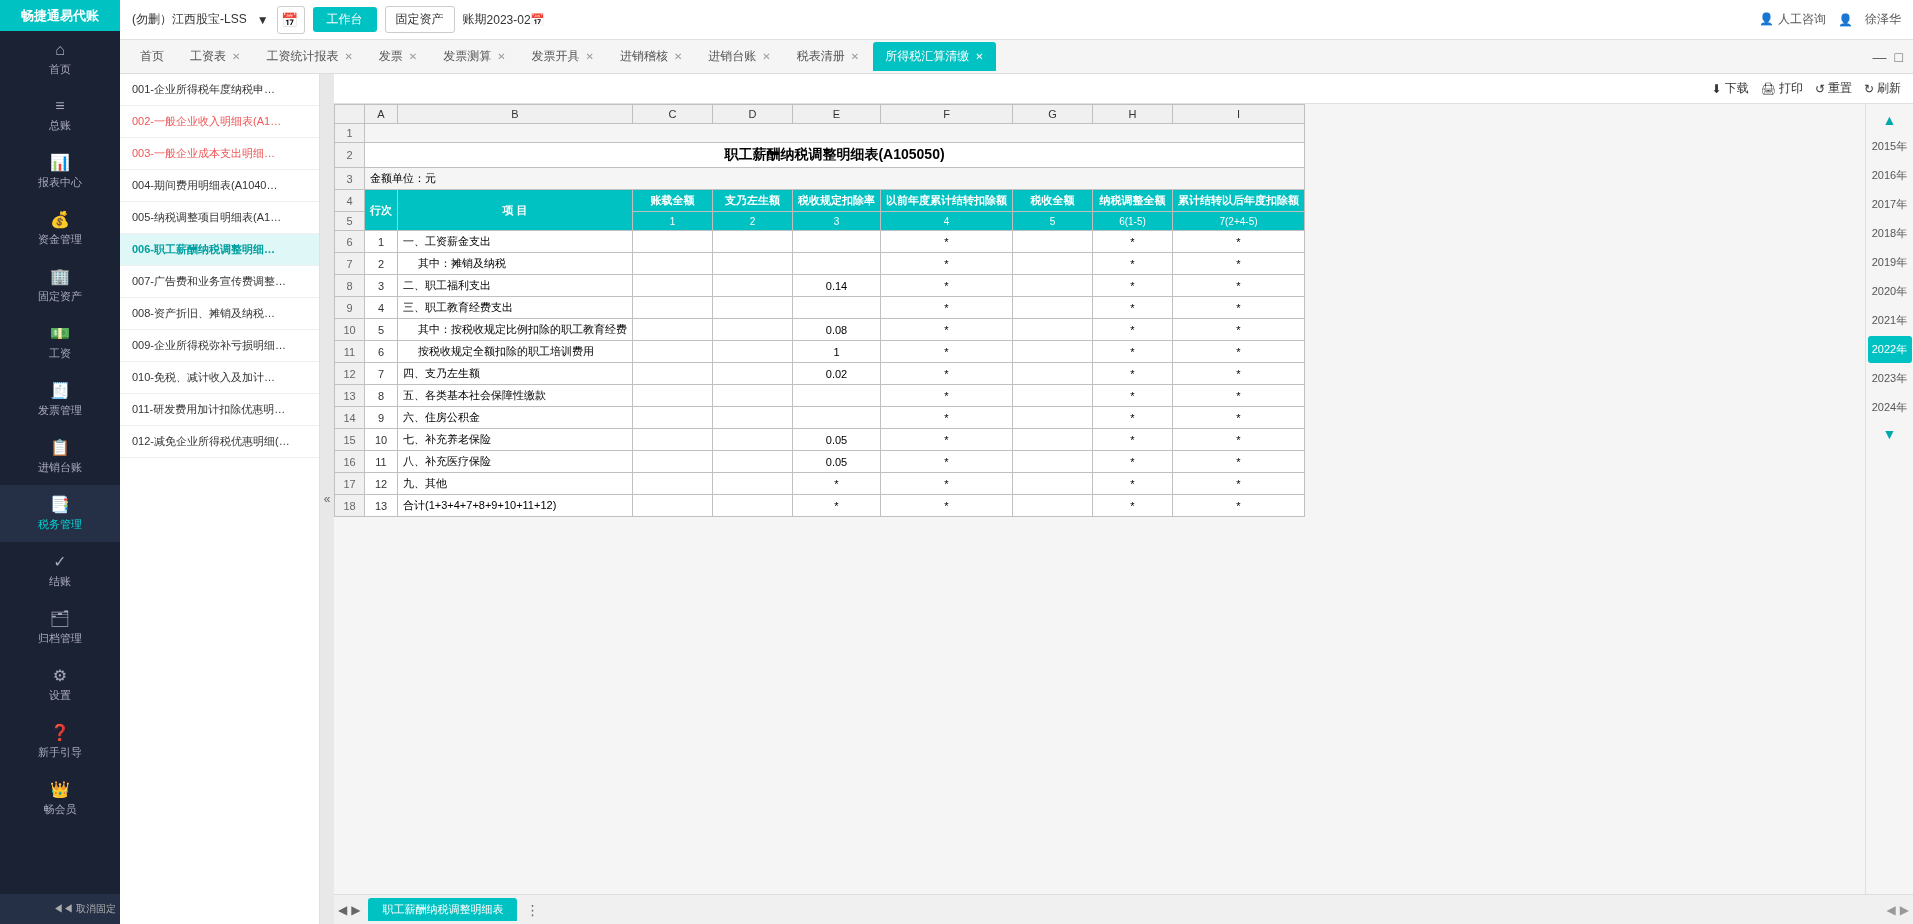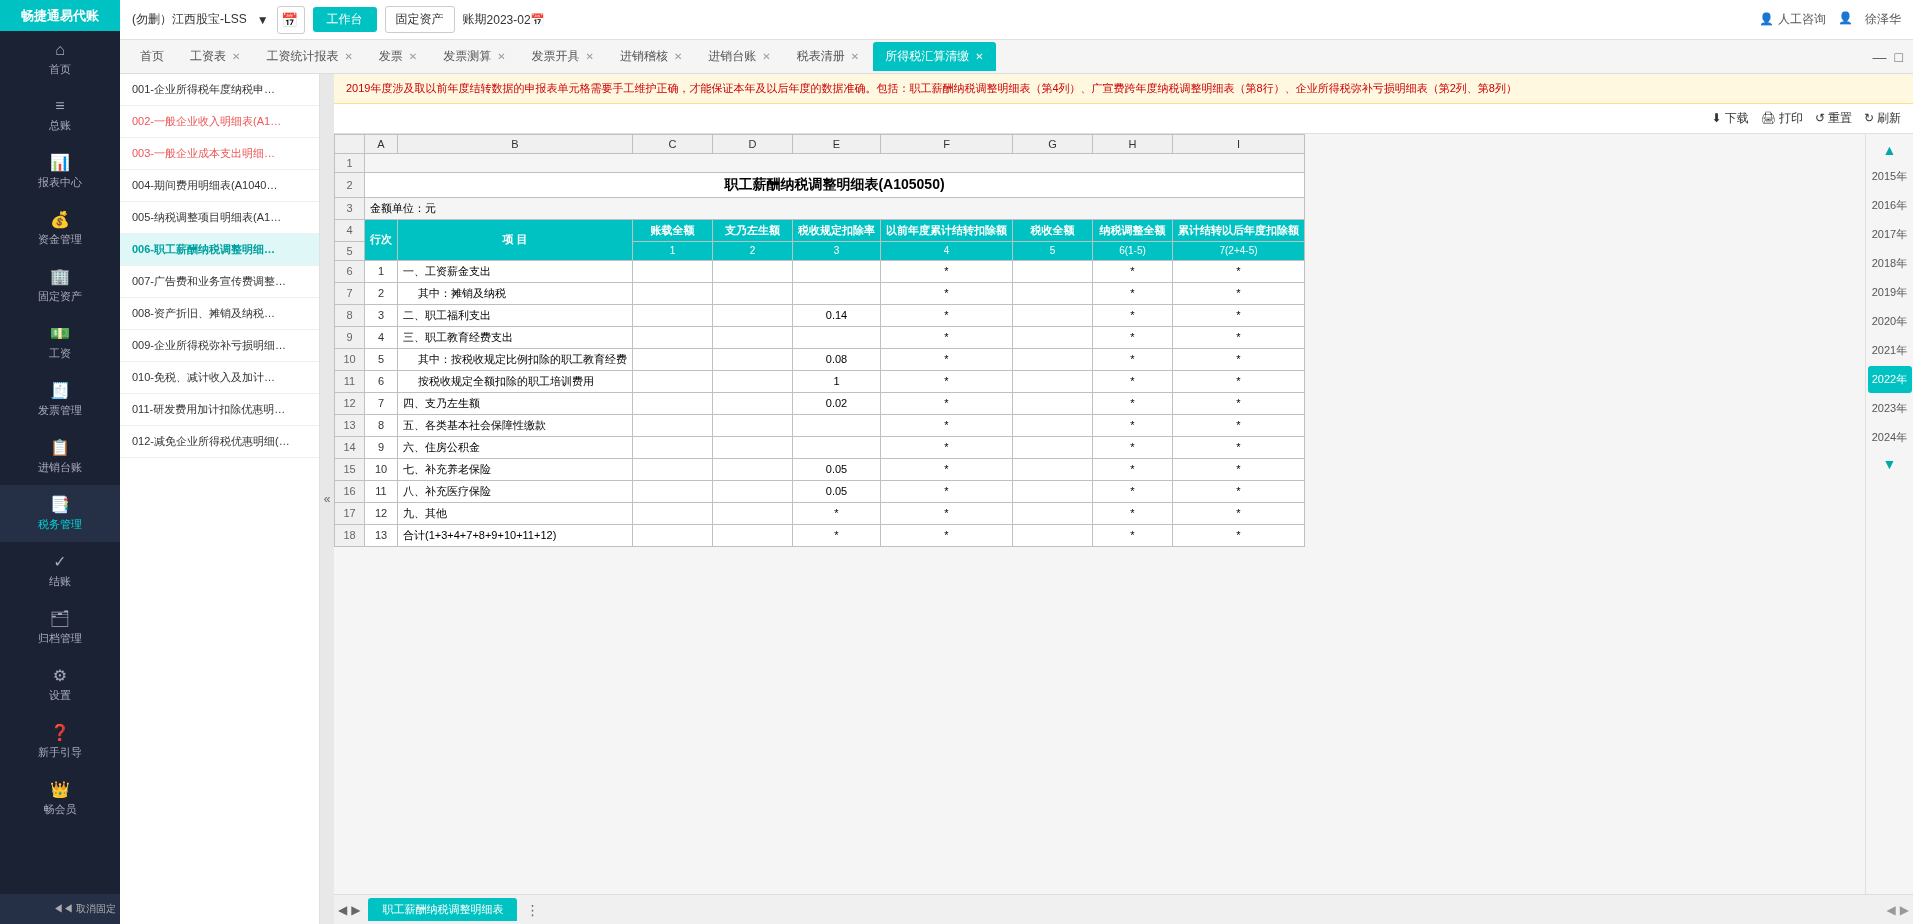--- a/index.html
+++ b/index.html
@@ -17,21 +17,21 @@
     
     .main-area { flex: 1; display: flex; flex-direction: column; overflow: hidden; }
 
     
     .topbar { background: #fff; height: 40px; display: flex; align-items: center; padding: 0 12px; border-bottom: 1px solid #e0e0e0; gap: 8px; }
     .topbar-company { display: flex; align-items: center; gap: 10px; font-size: 12px; color: #333; }
     .topbar-icon-btn { width: 28px; height: 28px; border: 1px solid #ccc; border-radius: 3px; display: flex; align-items: center; justify-content: center; cursor: pointer; color: #555; font-size: 14px; }
     .topbar-work-btn { background: #00c2c2; color: white; padding: 4px 14px; border-radius: 3px; cursor: pointer; font-size: 12px; }
     .topbar-old-btn { border: 1px solid #ccc; color: #333; padding: 4px 10px; border-radius: 3px; cursor: pointer; font-size: 12px; }
     .topbar-period { display: flex; align-items: center; font-size: 12px; color: #333; }
-    .topbar-right { margin-left: auto; display: flex; align-items: flex-start; gap: 12px; font-size: 12px; color: #555; }
+    .topbar-right { margin-left: auto; display: flex; align-items: center; gap: 12px; font-size: 12px; color: #555; }
 
     
     .tabbar { background: #f5f5f5; border-bottom: 1px solid #ddd; display: flex; align-items: center; padding: 0 8px; height: 34px; gap: 2px; overflow-x: auto; }
     .tab { padding: 6px 12px; font-size: 12px; color: #555; cursor: pointer; border-radius: 3px 3px 0 0; display: flex; align-items: center; gap: 4px; white-space: nowrap; }
     .tab.active { background: #00c2c2; color: white; }
     .tab .tab-close { font-size: 10px; color: #999; cursor: pointer; margin-left: 2px; }
     .tab.active .tab-close { color: white; }
     .tab-actions { margin-left: auto; display: flex; gap: 4px; }
     .tab-action-btn { border: none; background: none; cursor: pointer; font-size: 14px; color: #666; padding: 2px; }
 
@@ -235,23 +235,20 @@
       <div class="left-panel-item">009-企业所得税弥补亏损明细…</div>
       <div class="left-panel-item">010-免税、减计收入及加计…</div>
       <div class="left-panel-item">011-研发费用加计扣除优惠明…</div>
       <div class="left-panel-item">012-减免企业所得税优惠明细(…</div>
     </div>
 
     <div class="collapse-btn">«</div>
 
     <div class="main-content">
 
-      <div class="warning-bar">
-        <span>2019年度涉及取以前年度结转数据的申报表单元格需要手工维护正确，才能保证本年及以后年度的数据准确。包括：职工薪酬纳税调整明细表（第4列）、广宣费跨年度纳税调整明细表（第8行）、企业所得税弥补亏损明细表（第2列、第8列）</span>
-      </div>
 
       <div class="content-toolbar">
         <div class="toolbar-btn">
           <span>⬇</span>
           <span>下载</span>
         </div>
         <div class="toolbar-btn">
           <span>🖨</span>
           <span>打印</span>
         </div>

